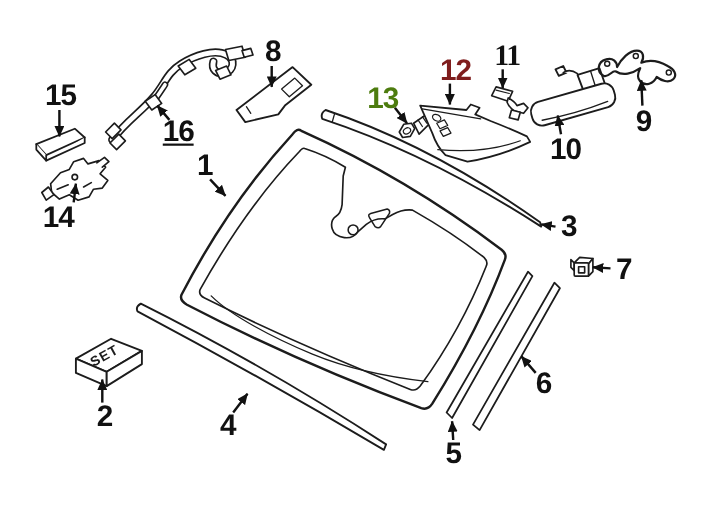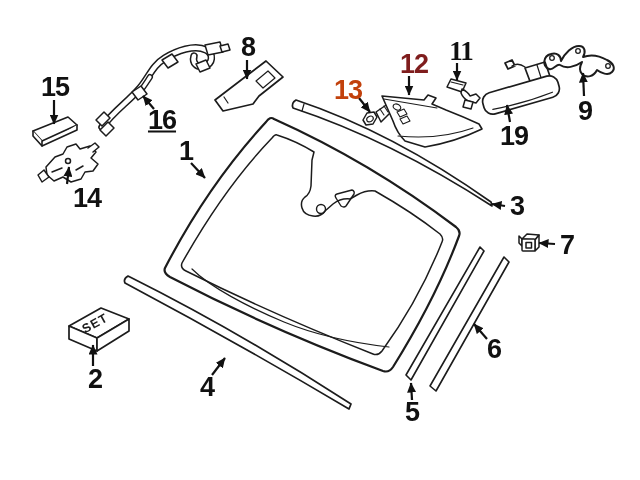--- a/index.html
+++ b/index.html
@@ -173,21 +173,21 @@
   <div id="callouts">
       <div class="callout" style="left: 186px; top: 151px; color: rgb(17, 17, 17);">1</div>
       <div class="callout" style="left: 95px; top: 379px; color: rgb(17, 17, 17);">2</div>
       <div class="callout" style="left: 517px; top: 206px; color: rgb(17, 17, 17);">3</div>
       <div class="callout" style="left: 207px; top: 387px; color: rgb(17, 17, 17);">4</div>
       <div class="callout" style="left: 412px; top: 412px; color: rgb(17, 17, 17);">5</div>
       <div class="callout" style="left: 494px; top: 349px; color: rgb(17, 17, 17);">6</div>
       <div class="callout" style="left: 567px; top: 245px; color: rgb(17, 17, 17);">7</div>
       <div class="callout" style="left: 248px; top: 47px; color: rgb(17, 17, 17);">8</div>
       <div class="callout" style="left: 585px; top: 111px; color: rgb(17, 17, 17);">9</div>
-      <div class="callout" style="left: 514px; top: 136px; color: rgb(17, 17, 17);">19</div>
+      <div class="callout" style="left: 514px; top: 136px; color: rgb(17, 17, 17);">10</div>
       <div class="callout" style="left: 461px; top: 51px; color: rgb(17, 17, 17); font-family: Liberation Serif, serif;">11</div>
       <div class="callout" style="left: 414px; top: 64px; color: #7f1d1d;">12</div>
-      <div class="callout" style="left: 348px; top: 90px; color: #c2410c;">13</div>
-      <div class="callout" style="left: 87px; top: 198px; color: rgb(17, 17, 17);">14</div>
+      <div class="callout" style="left: 348px; top: 90px; color: #4d7c0f;">13</div>
+      <div class="callout" style="left: 53px; top: 198px; color: rgb(17, 17, 17);">14</div>
       <div class="callout" style="left: 55px; top: 87px; color: rgb(17, 17, 17);">15</div>
       <div class="callout" style="left: 162px; top: 120px; color: rgb(17, 17, 17); text-decoration: underline;">16</div>
     </div>
 </div>
 
 </body></html>

